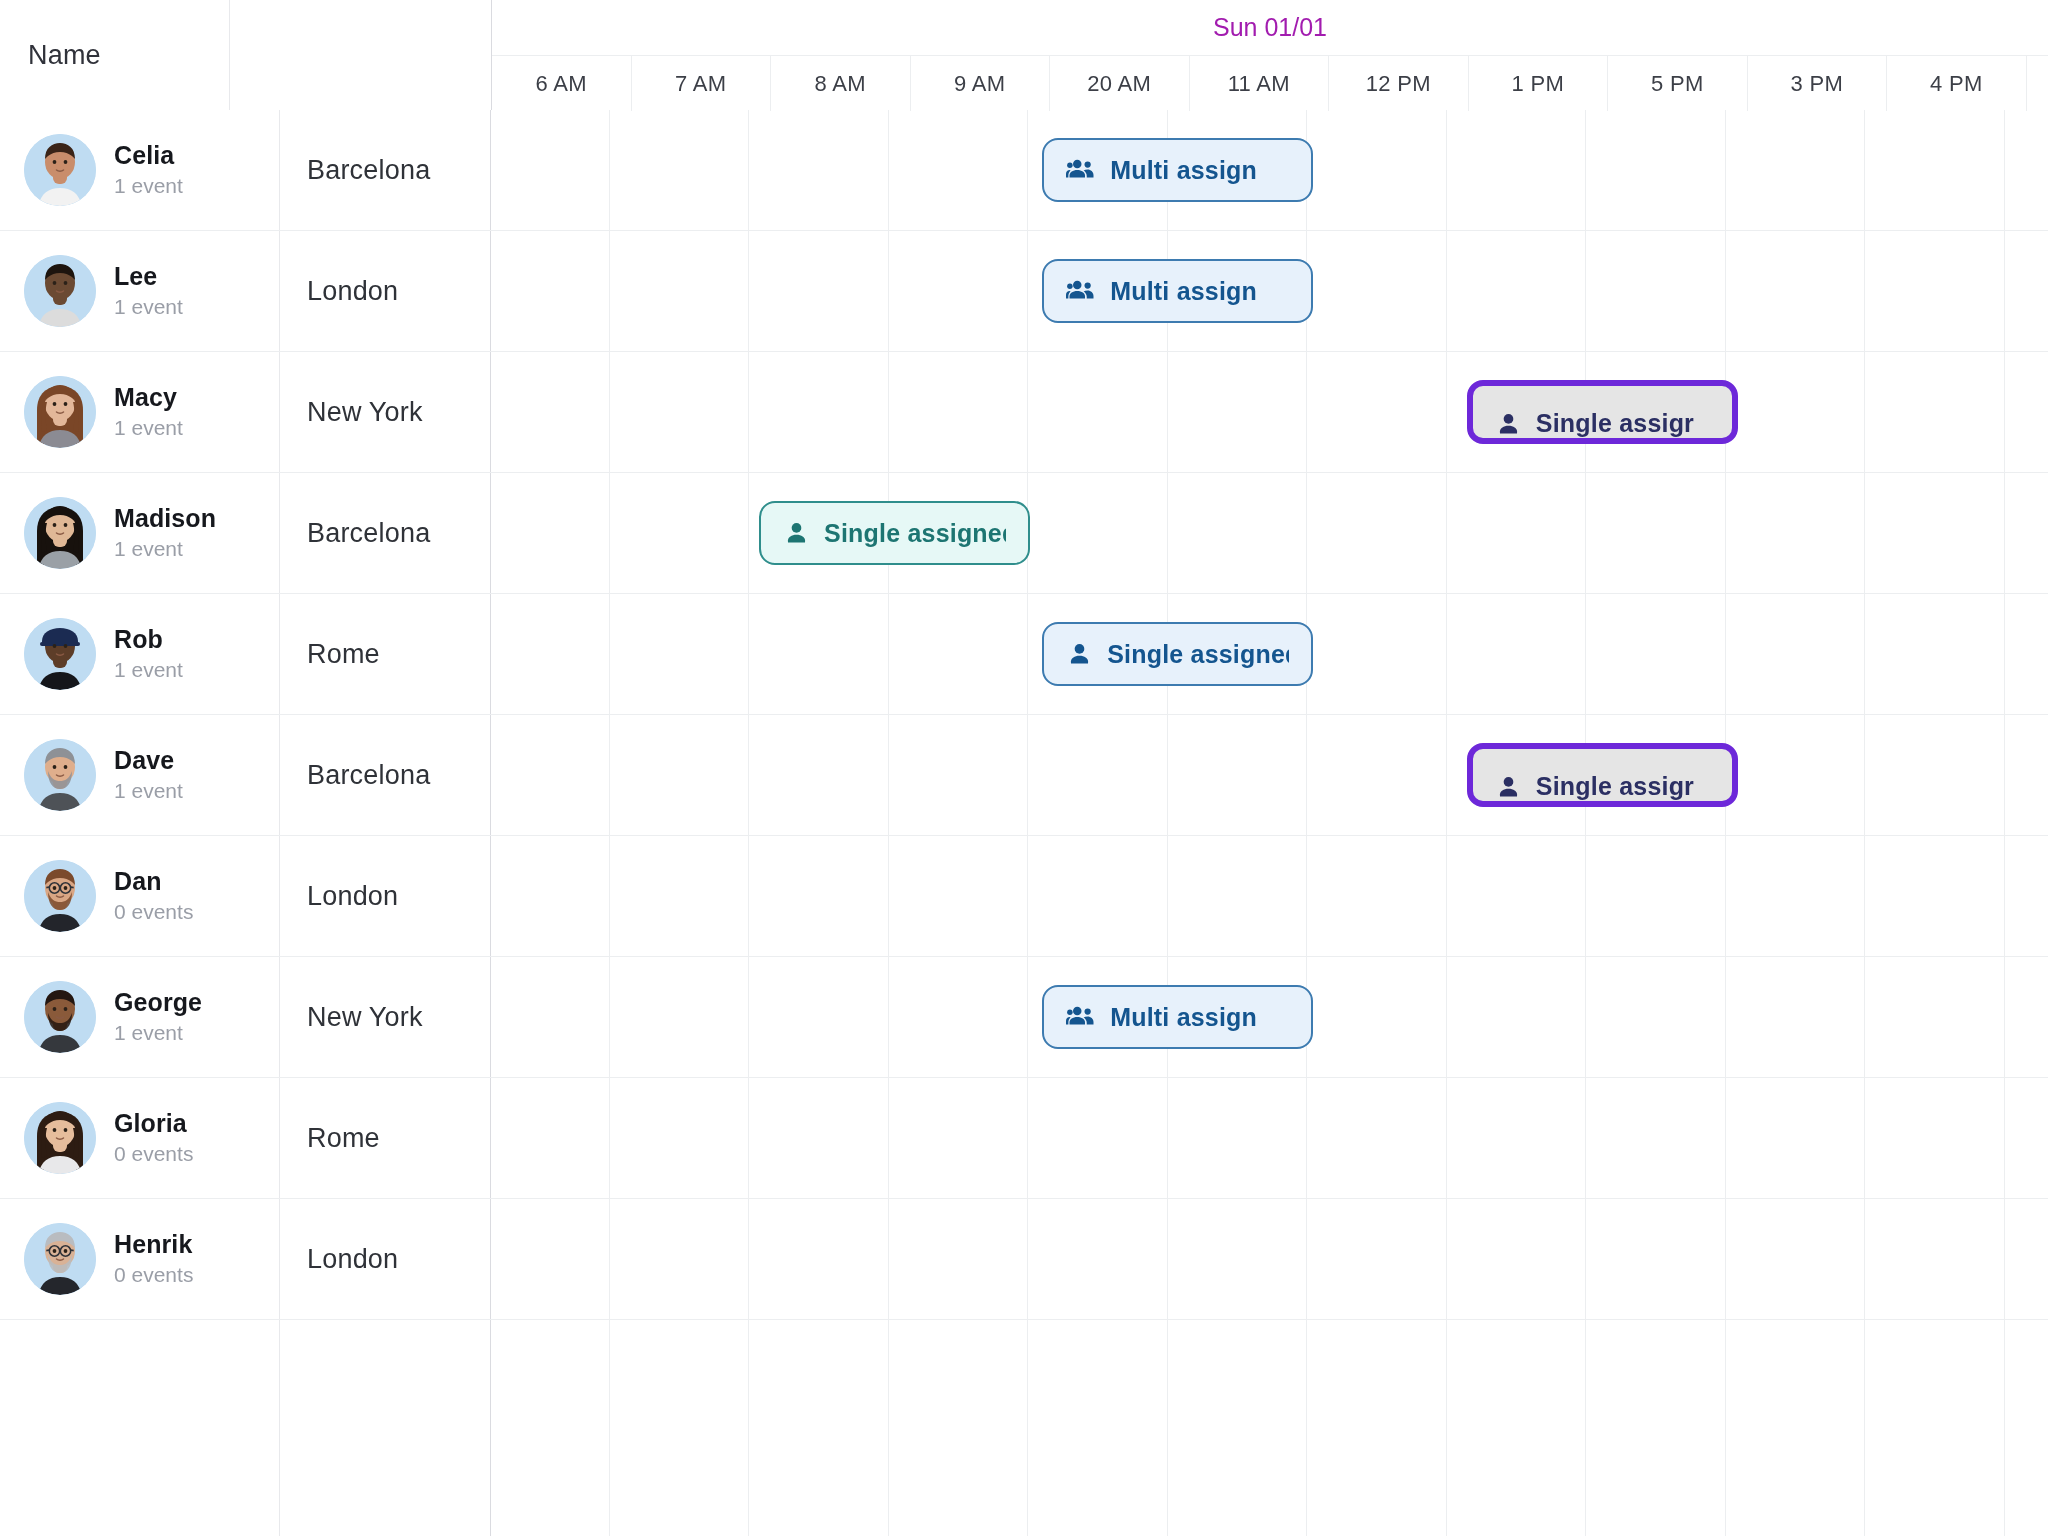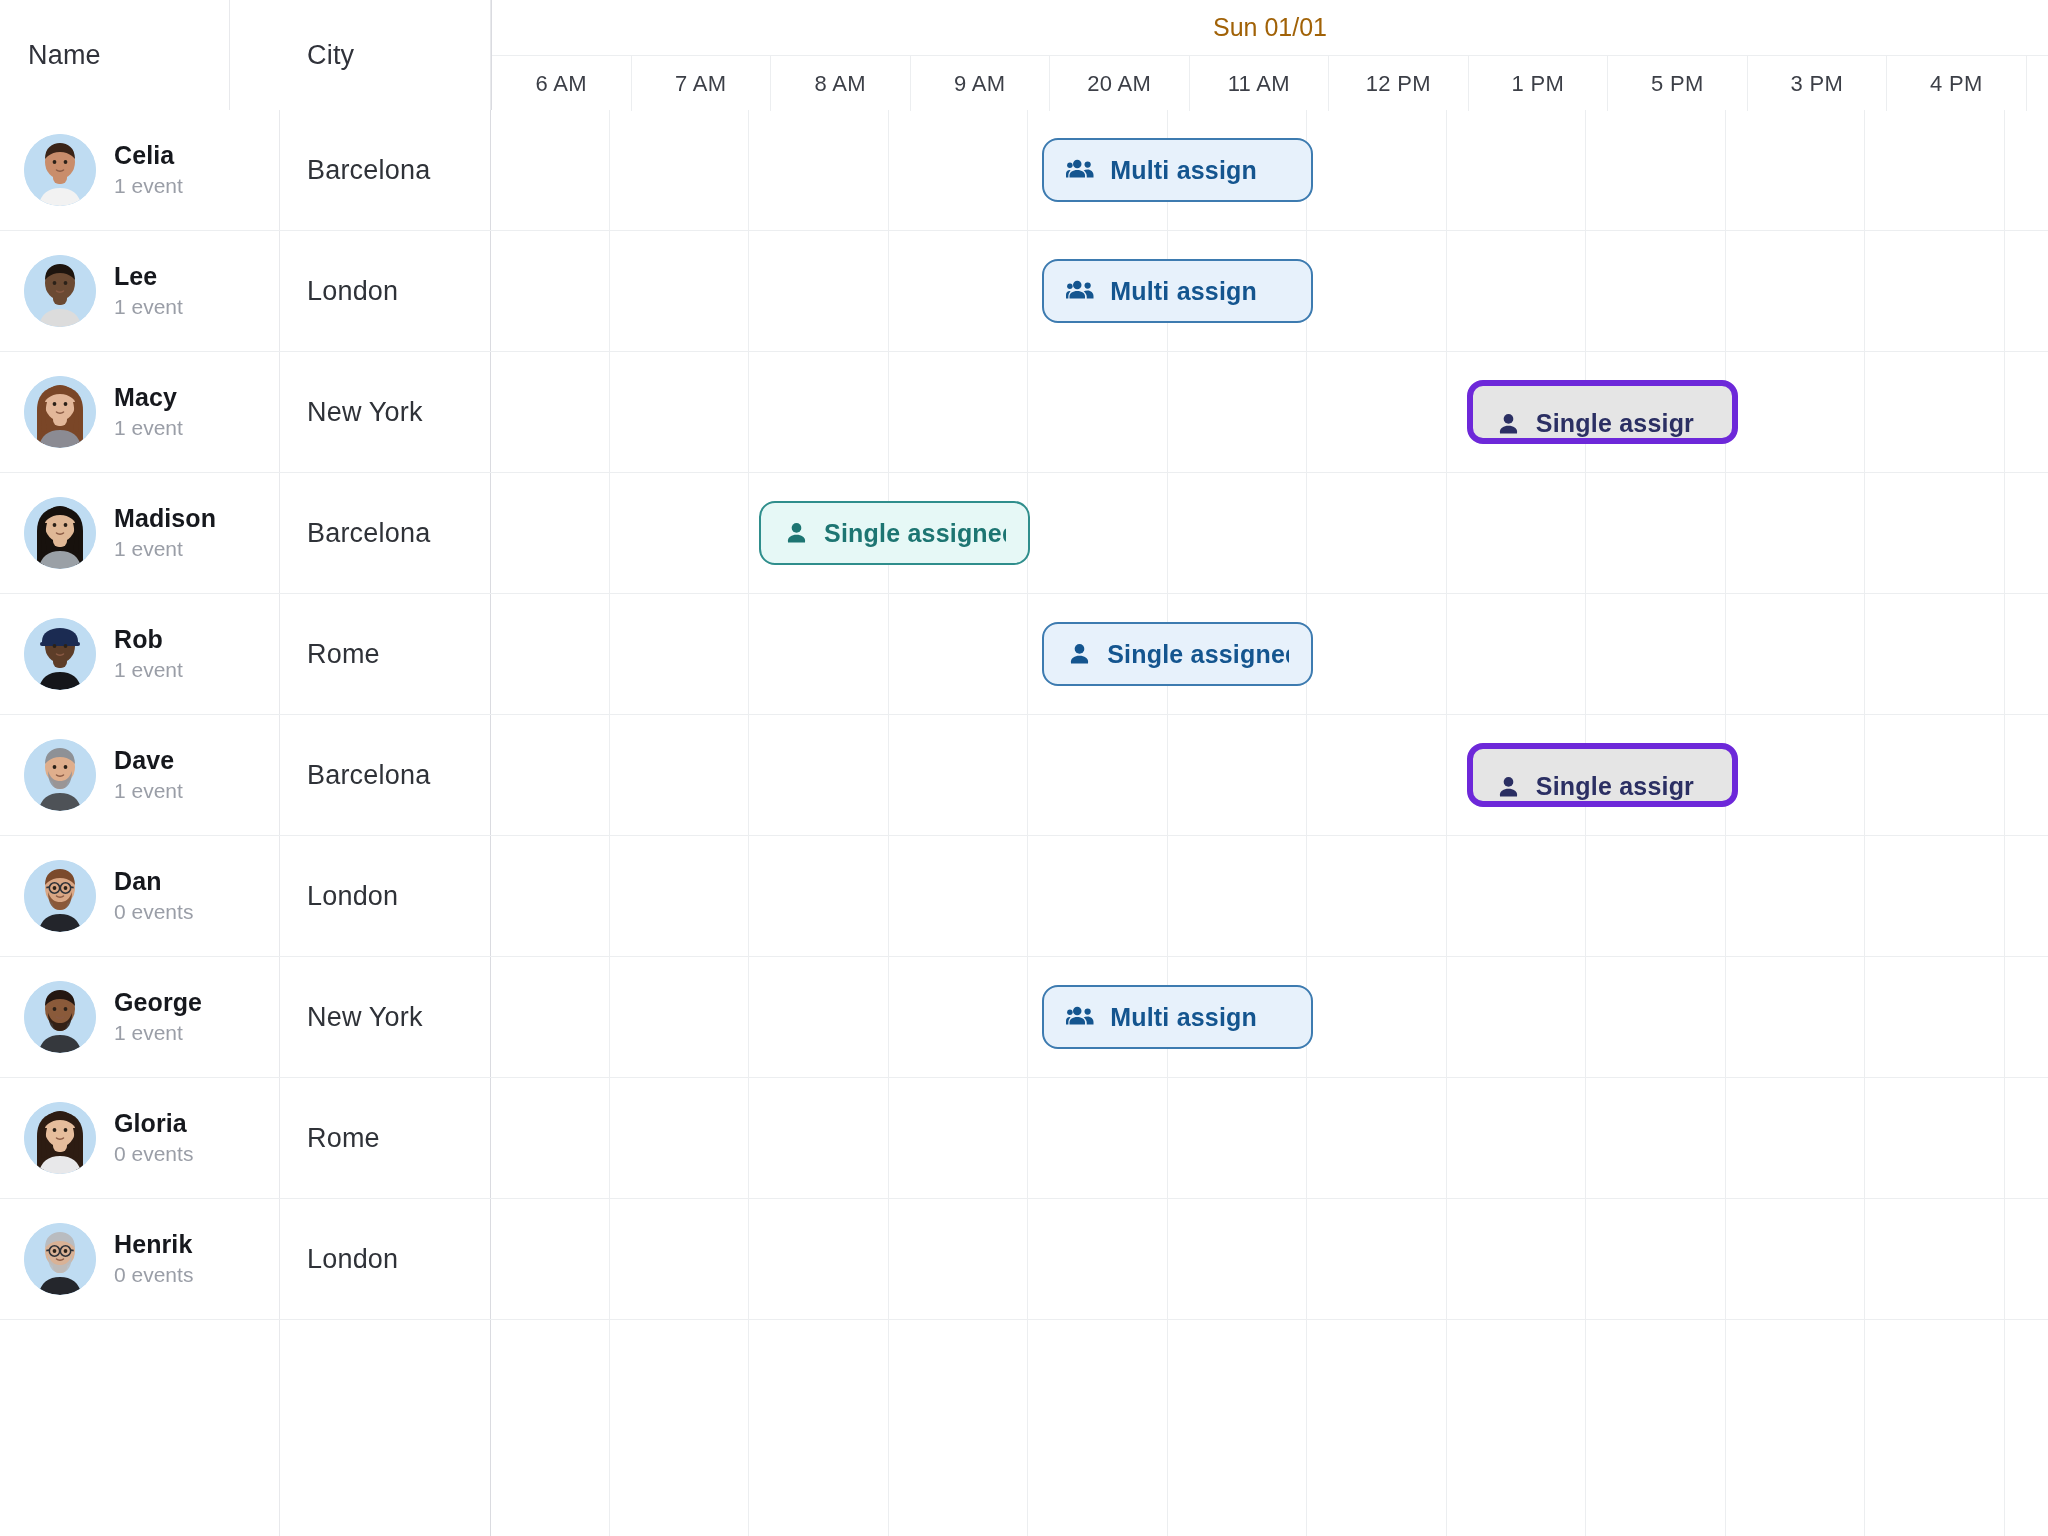--- a/index.html
+++ b/index.html
@@ -19,21 +19,21 @@
     border-right:1px solid #e8e9ec;
     font-size:27px; color:#30323a; letter-spacing:.2px;
   }
   .hdr-name { left:0; width:230px; padding-left:28px; }
   .hdr-city { left:280px; width:211px; padding-left:27px; }
 
   .hdr-right { position:absolute; left:491px; top:0; width:1557px; height:110px;
                border-left:1px solid #dadbe0; }
   .hdr-date { position:absolute; left:0; top:0; width:100%; height:55px;
               display:flex; align-items:center; justify-content:center;
-              font-size:25px; color:#a16207;text-align:center; }
+              font-size:25px; color:#a21caf;text-align:center; }
   .hdr-hours { position:absolute; left:0; top:55px; width:100%; height:55px;
                border-top:1px solid #eceef0; display:flex; }
   .hdr-hour { width:139.5px; flex:0 0 139.5px; height:55px;
               display:flex; align-items:center; justify-content:center;
               border-right:1px solid #eceef0;
               font-size:22px; color:#3c3f47; letter-spacing:.3px; }
 
   
   .body { position:absolute; left:0; top:110px; width:2048px; height:1426px; }
 
@@ -81,21 +81,20 @@
   .filler { position:relative; width:2048px; height:216px; }
   .filler .row-name { border-right:1px solid #e8e9ec; }
 </style>
 </head>
 <body>
 
 <div id="root">
 
   <div class="hdr">
     <div class="hdr-name">Name</div>
-    <div class="hdr-city">City</div>
     <div class="hdr-right">
       <div class="hdr-date">Sun 01/01</div>
       <div class="hdr-hours" id="hour-strip">
           <div class="hdr-hour">6 AM</div>
           <div class="hdr-hour">7 AM</div>
           <div class="hdr-hour">8 AM</div>
           <div class="hdr-hour">9 AM</div>
           <div class="hdr-hour">20 AM</div>
           <div class="hdr-hour">11 AM</div>
           <div class="hdr-hour">12 PM</div>

